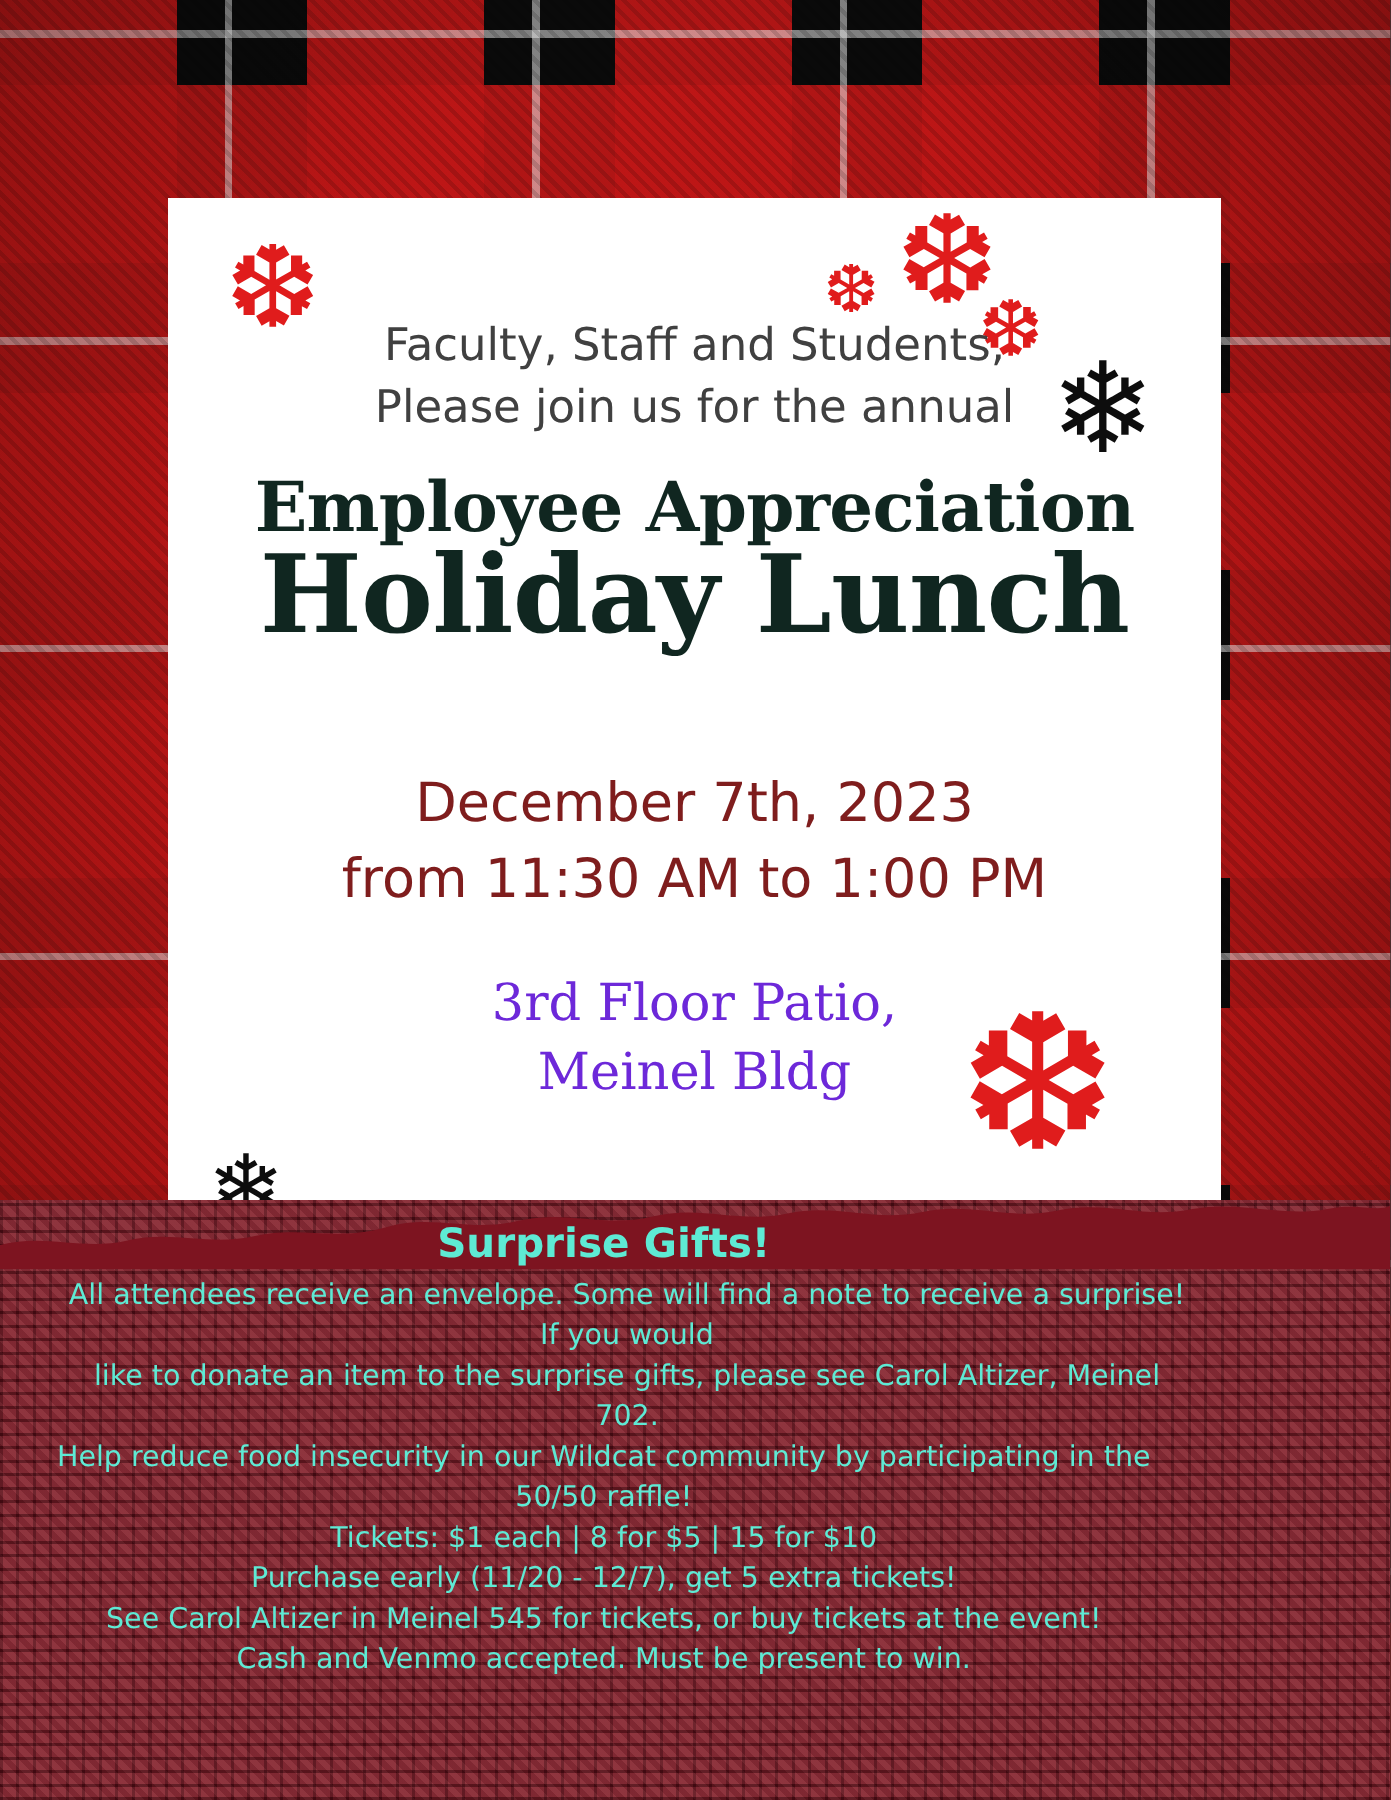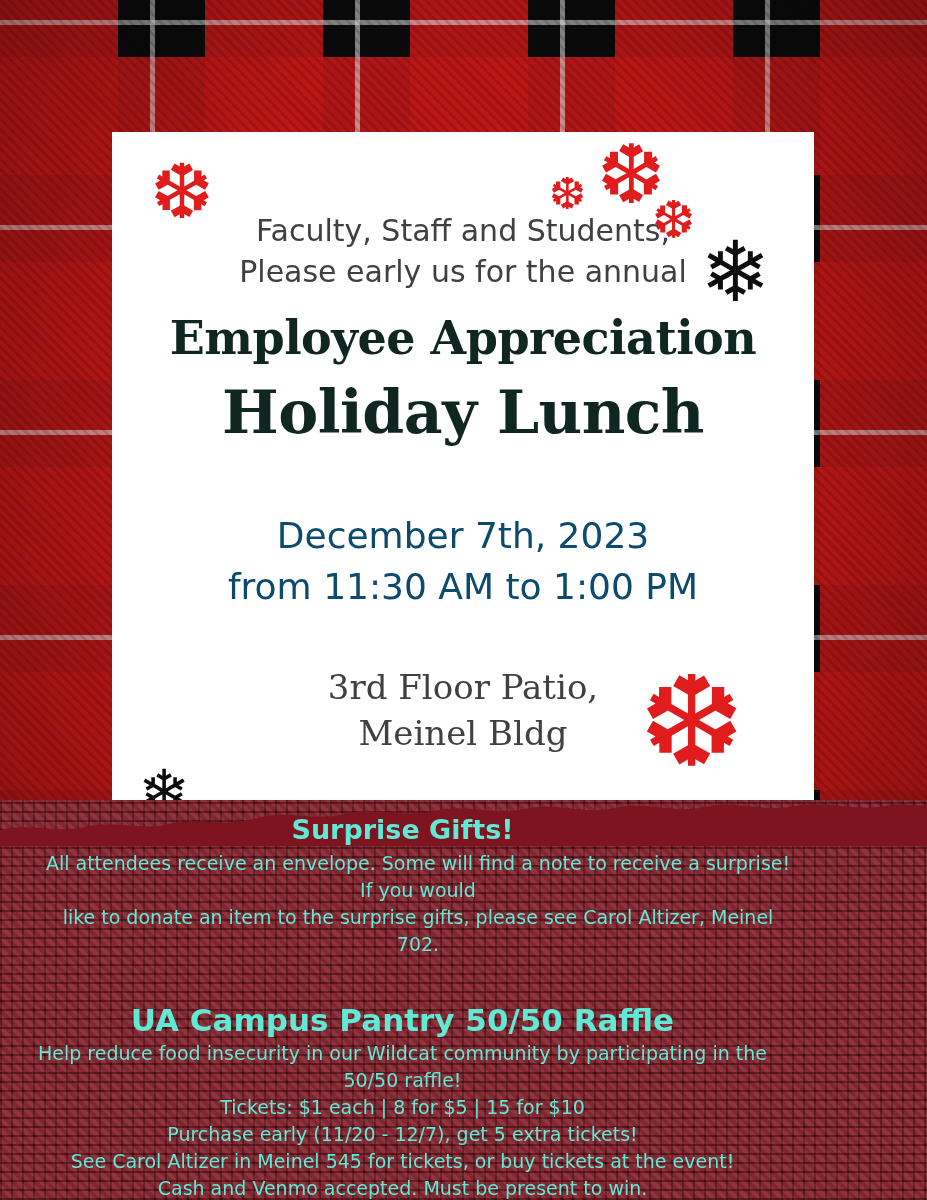--- a/index.html
+++ b/index.html
@@ -99,41 +99,41 @@
   .title1 {
     position: absolute;
     left: 0; right: 0;
     top: 176px;
     font-size: 46px;
     line-height: 60px;
   }
   .title2 {
     position: absolute;
     left: 0; right: 0;
-    top: 240px;
-    font-size: 60px;
+    top: 224px;
+    font-size: 72px;
     line-height: 80px;
     text-align: center;
   }
   .datetime {
     position: absolute;
     left: 0; right: 0;
     top: 378px;
     font-size: 36px;
     line-height: 51px;
-    color: #0c4a6e;
+    color: #7f1d1d;
   }
   .place {
     position: absolute;
     left: 0; right: 0;
-    top: 532px;
+    top: 514px;
     font-size: 34px;
     line-height: 46px;
     font-family: "DejaVu Serif", serif;
-    color: #404040;
+    color: #6d28d9;
   }
 
   
   .flake {
     position: absolute;
     line-height: 1;
     user-select: none;
   }
   .flake.red  { color: #e01c1c; }
   .flake.black{ color: #0d0d0d; }
@@ -218,21 +218,21 @@
       <span class="flake red" id="flake-card-1">❆</span>
       <span class="flake red" id="flake-card-2">❆</span>
       <span class="flake red" id="flake-card-3">❆</span>
       <span class="flake red" id="flake-card-4">❆</span>
       <span class="flake black" id="flake-card-5">❄</span>
       <span class="flake red" id="flake-card-6">❆</span>
       <span class="flake black" id="flake-card-7">❄</span>
 
       <div class="intro">
         <div>Faculty, Staff and Students,</div>
-        <div>Please early us for the annual</div>
+        <div>Please join us for the annual</div>
       </div>
 
       <div class="title1">Employee Appreciation</div>
       <div class="title2">Holiday Lunch</div>
 
       <div class="datetime">
         <div>December 7th, 2023</div>
         <div>from 11:30 AM to 1:00 PM</div>
       </div>
 
@@ -252,21 +252,20 @@
                C558,2 582,15 615,8 C648,1 672,14 705,7 C738,0 762,13 795,6
                C828,0 855,12 885,6 C905,2 917,8 927,4 L927,46 Z" fill="#7d1420"></path>
     </svg>
   </div>
 
   <div class="knit-text">
     <p class="knit-h">Surprise Gifts!</p>
     <p class="knit-p wide">All attendees receive an envelope. Some will find a note to receive a surprise! If you would</p>
     <p class="knit-p wide">like to donate an item to the surprise gifts, please see Carol Altizer, Meinel 702.</p>
 
-    <p class="knit-h raffle">UA Campus Pantry 50/50 Raffle</p>
     <p class="knit-p">Help reduce food insecurity in our Wildcat community by participating in the 50/50 raffle!</p>
     <p class="knit-p">Tickets: $1 each | 8 for $5 | 15 for $10</p>
     <p class="knit-p">Purchase early (11/20 - 12/7), get 5 extra tickets!</p>
     <p class="knit-p">See Carol Altizer in Meinel 545 for tickets, or buy tickets at the event!</p>
     <p class="knit-p">Cash and Venmo accepted. Must be present to win.</p>
   </div>
 
 </div>
 
 </body></html>

